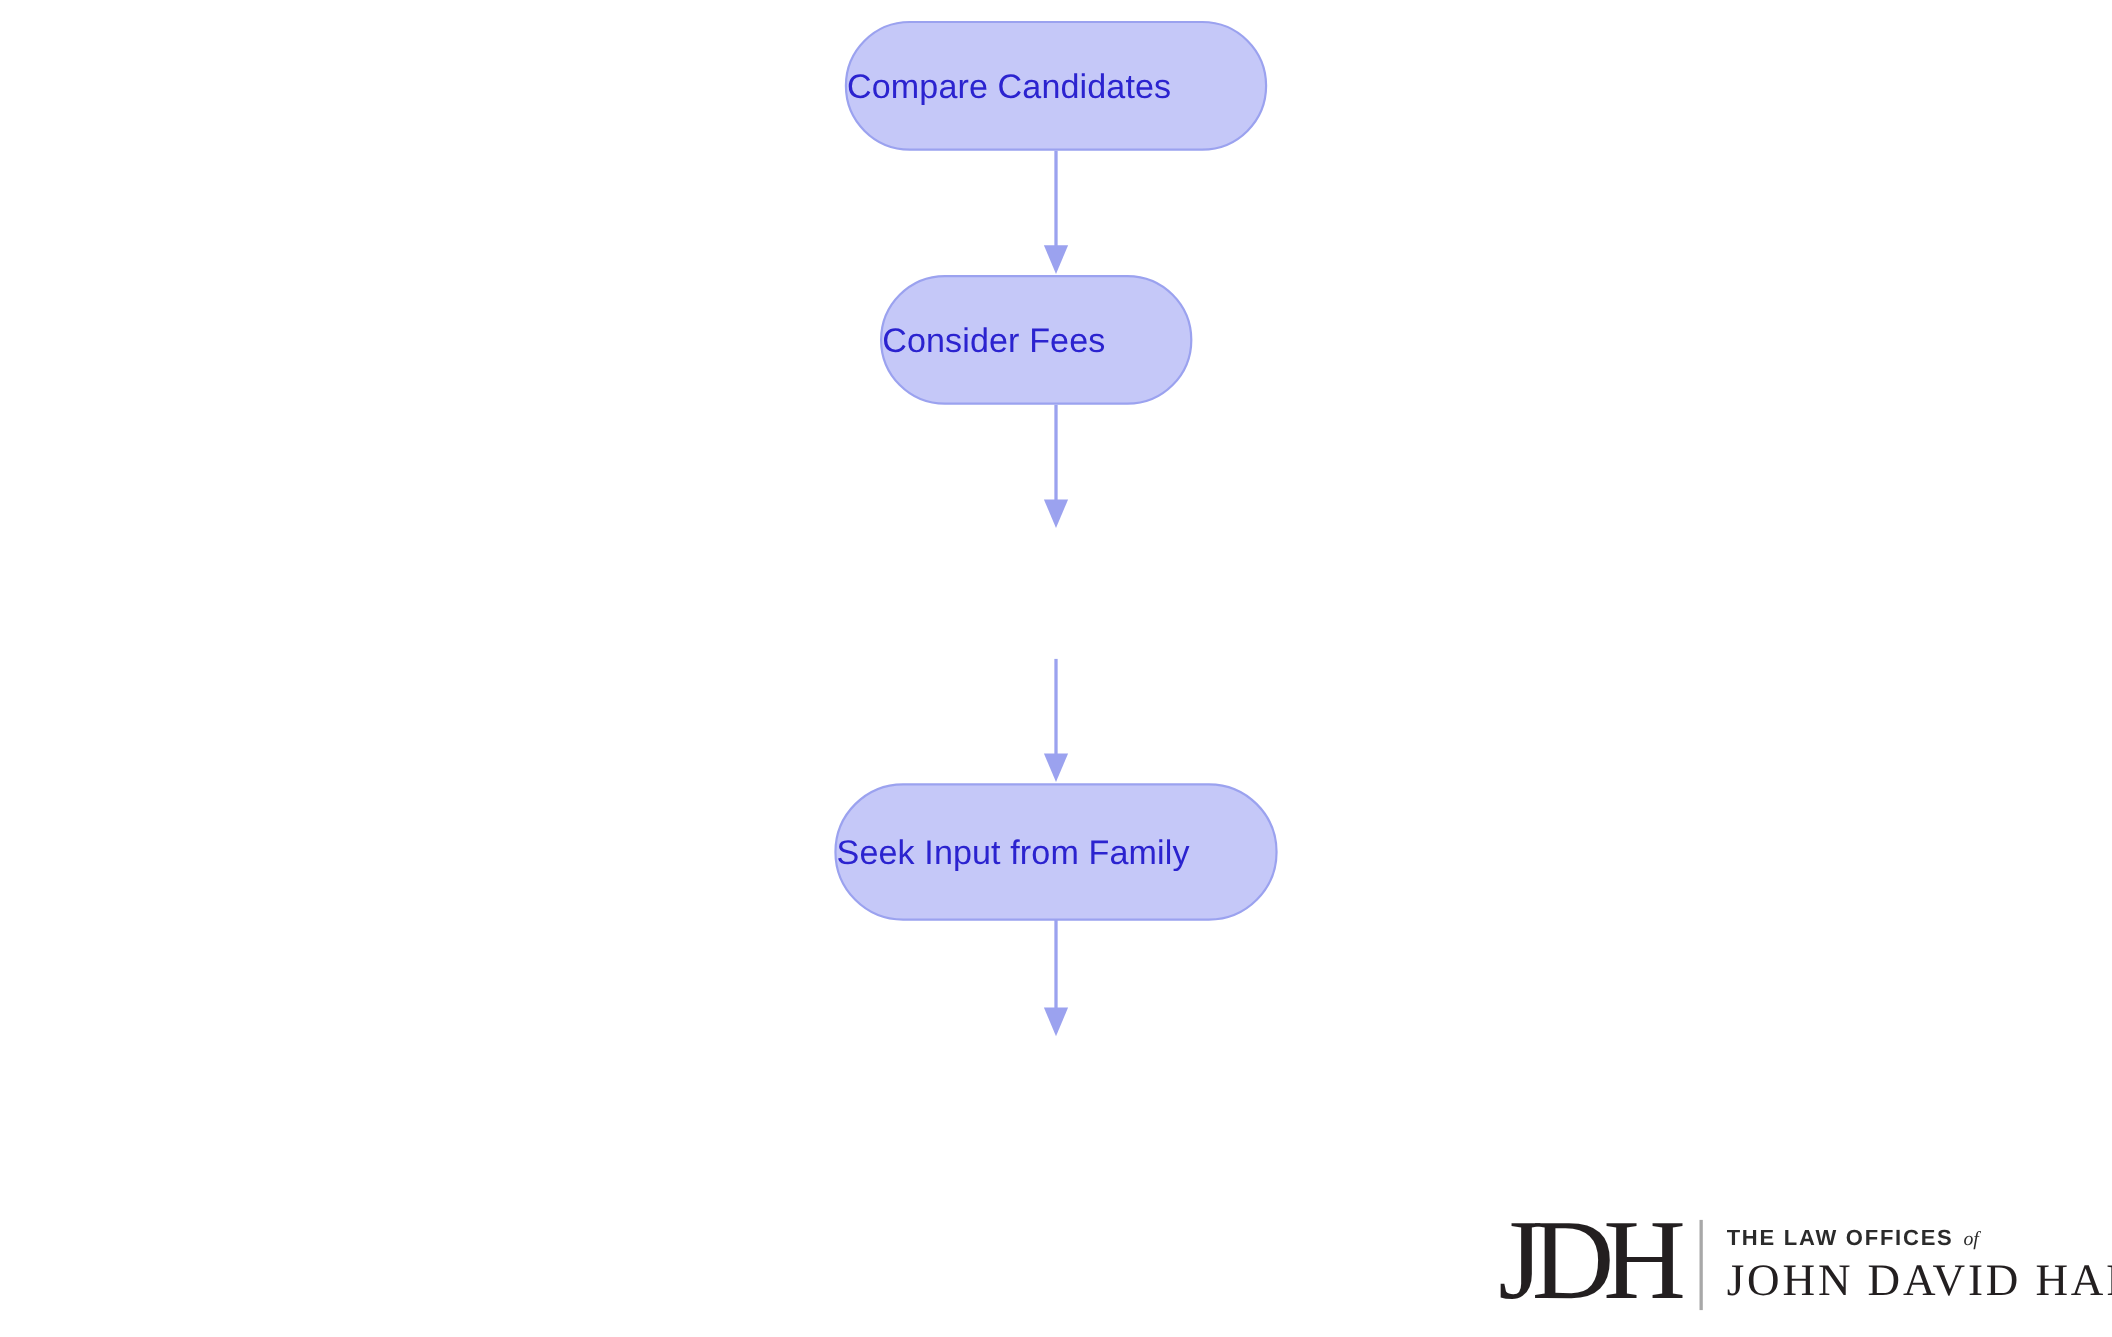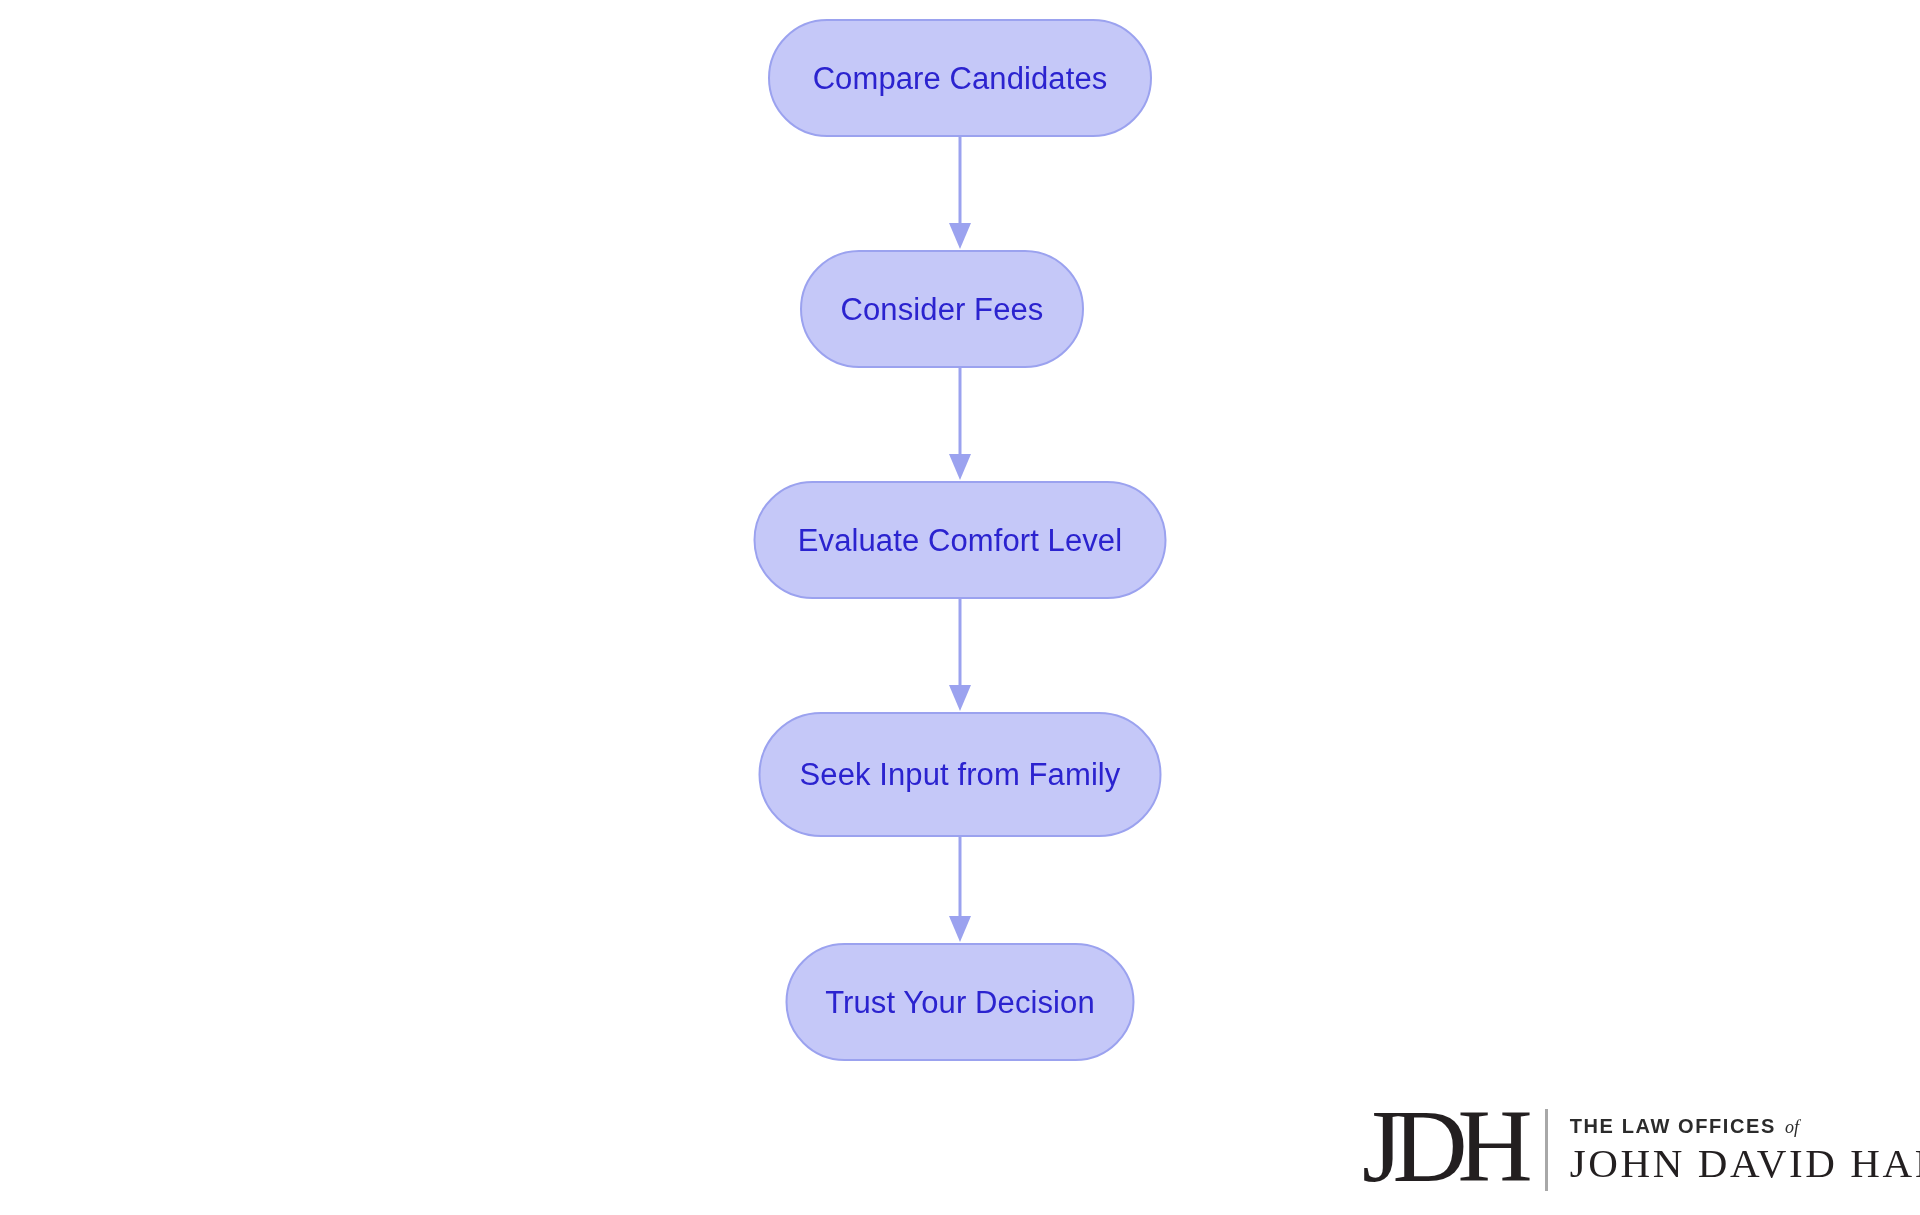--- a/index.html
+++ b/index.html
@@ -33,21 +33,21 @@
   }
 
   .node {
     position: absolute;
     box-sizing: border-box;
     background: #c5c8f8;
     border: 2px solid #9ba2ef;
     border-radius: 9999px;
     display: flex;
     align-items: center;
-    justify-content: center;
+    justify-content: flex-start;
     transform: translateX(-50%);
   }
 
   .node-label {
     color: #2b23cf;
     font-family: "Liberation Sans", sans-serif;
     font-size: 31px;
     font-weight: 400;
     letter-spacing: 0.1px;
     white-space: nowrap;
@@ -155,31 +155,25 @@
     </svg>
 
     <div class="node" style="left:960px; top:19px; width:384px; height:118px;">
       <span class="node-label">Compare Candidates</span>
     </div>
 
     <div class="node" style="left:942px; top:250px; width:284px; height:118px;">
       <span class="node-label">Consider Fees</span>
     </div>
 
-    <div class="node" style="left:960px; top:481px; width:413px; height:118px;">
-      <span class="node-label">Evaluate Comfort Level</span>
-    </div>
 
     <div class="node" style="left:960px; top:712px; width:403px; height:125px;">
       <span class="node-label">Seek Input from Family</span>
     </div>
 
-    <div class="node" style="left:960px; top:943px; width:349px; height:118px;">
-      <span class="node-label">Trust Your Decision</span>
-    </div>
 
   </div>
 
   <div class="logo">
     <span class="logo-mark">JDH</span>
     <span class="logo-divider"></span>
     <span class="logo-text">
       <span class="logo-line1">
         <span>THE LAW OFFICES</span>
         <span class="logo-of">of</span>

